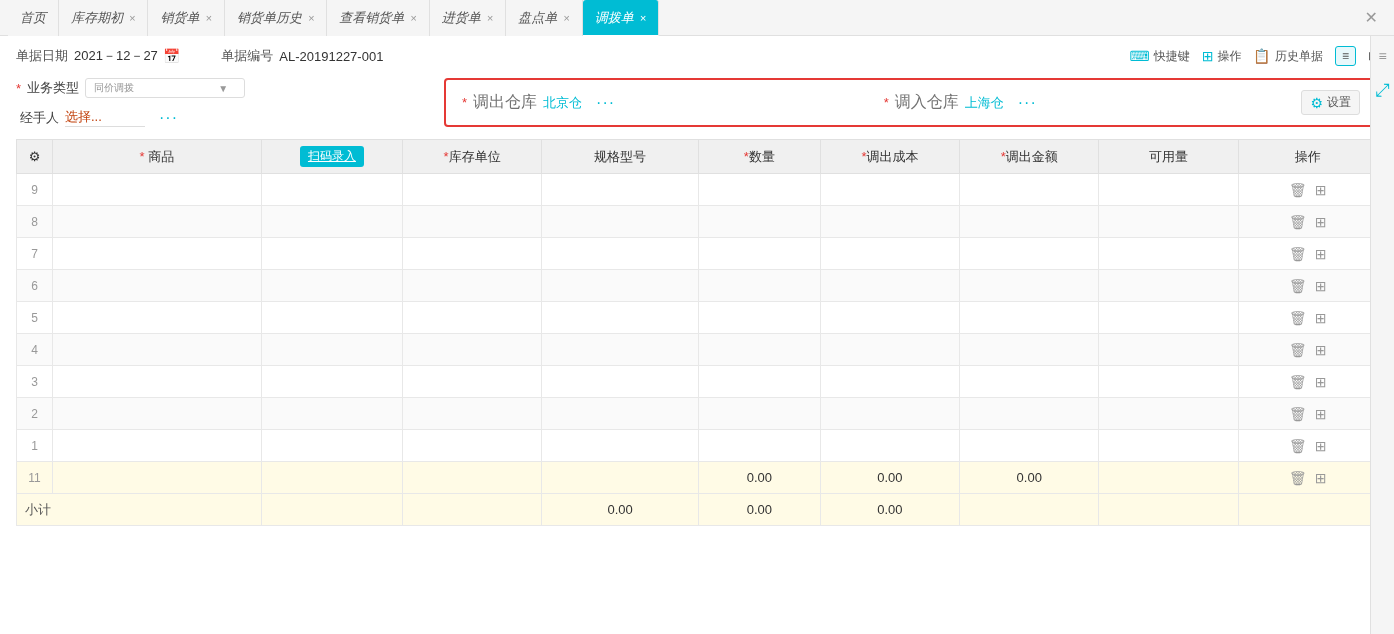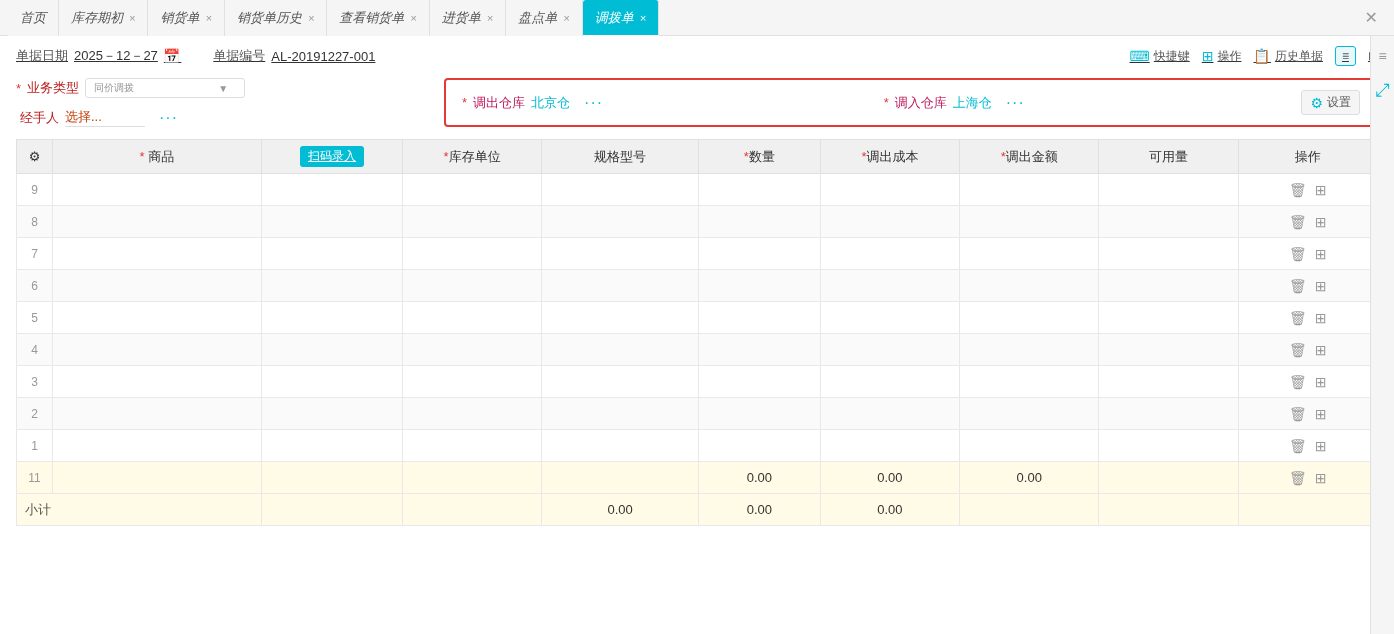--- a/index.html
+++ b/index.html
@@ -61,22 +61,21 @@
     .main-content {
       padding: 10px 16px;
       background: #fff;
     }
 
     
     .header-row {
       display: flex;
       align-items: center;
       margin-bottom: 12px;
-      gap: 32px;
-      text-decoration: underline;
+      gap: 40px;
     }
     .field-group {
       display: flex;
       align-items: center;
       gap: 6px;
     }
     .field-label {
       color: #555;
       font-size: 13px;
     }
@@ -145,21 +144,21 @@
       margin-bottom: 10px;
     }
     .form-field:last-child {
       margin-bottom: 0;
     }
     .required-star {
       color: #e53935;
       font-size: 13px;
     }
     .field-name {
-      color: #b91c1c;
+      color: #404040;
       font-size: 13px;
     }
     .dropdown-arrow {
       color: #999;
       font-size: 10px;
       cursor: pointer;
       border: 1px solid #ddd;
       border-radius: 3px;
       padding: 2px 16px 2px 8px;
       display: flex;
@@ -174,22 +173,22 @@
       letter-spacing: 1px;
       margin-left: 8px;
     }
     .warehouse-item {
       display: flex;
       align-items: center;
       gap: 6px;
       flex: 1;
     }
     .warehouse-label {
-      color: #be185d;
-      font-size: 13px;
+      color: #737373;
+      font-size: 16px;
       white-space: nowrap;
     }
     .warehouse-value {
       color: #00bcd4;
       font-size: 13px;
       font-weight: 500;
     }
     .settings-btn {
       display: flex;
       align-items: center;
@@ -352,21 +351,21 @@
   <div class="tab-close-right">
     <span class="close-x">✕</span>
   </div>
 </div>
 
 <div class="main-content">
 
   <div class="header-row">
     <div class="field-group">
       <span class="field-label">单据日期</span>
-      <span class="field-value">2025－12－27</span>
+      <span class="field-value">2021－12－27</span>
       <span class="calendar-icon">📅</span>
     </div>
     <div class="field-group">
       <span class="field-label">单据编号</span>
       <span class="field-value">AL-20191227-001</span>
     </div>
     <div class="toolbar-right">
       <div class="toolbar-btn">
         <span class="icon">⌨</span>
         <span>快捷键</span>

